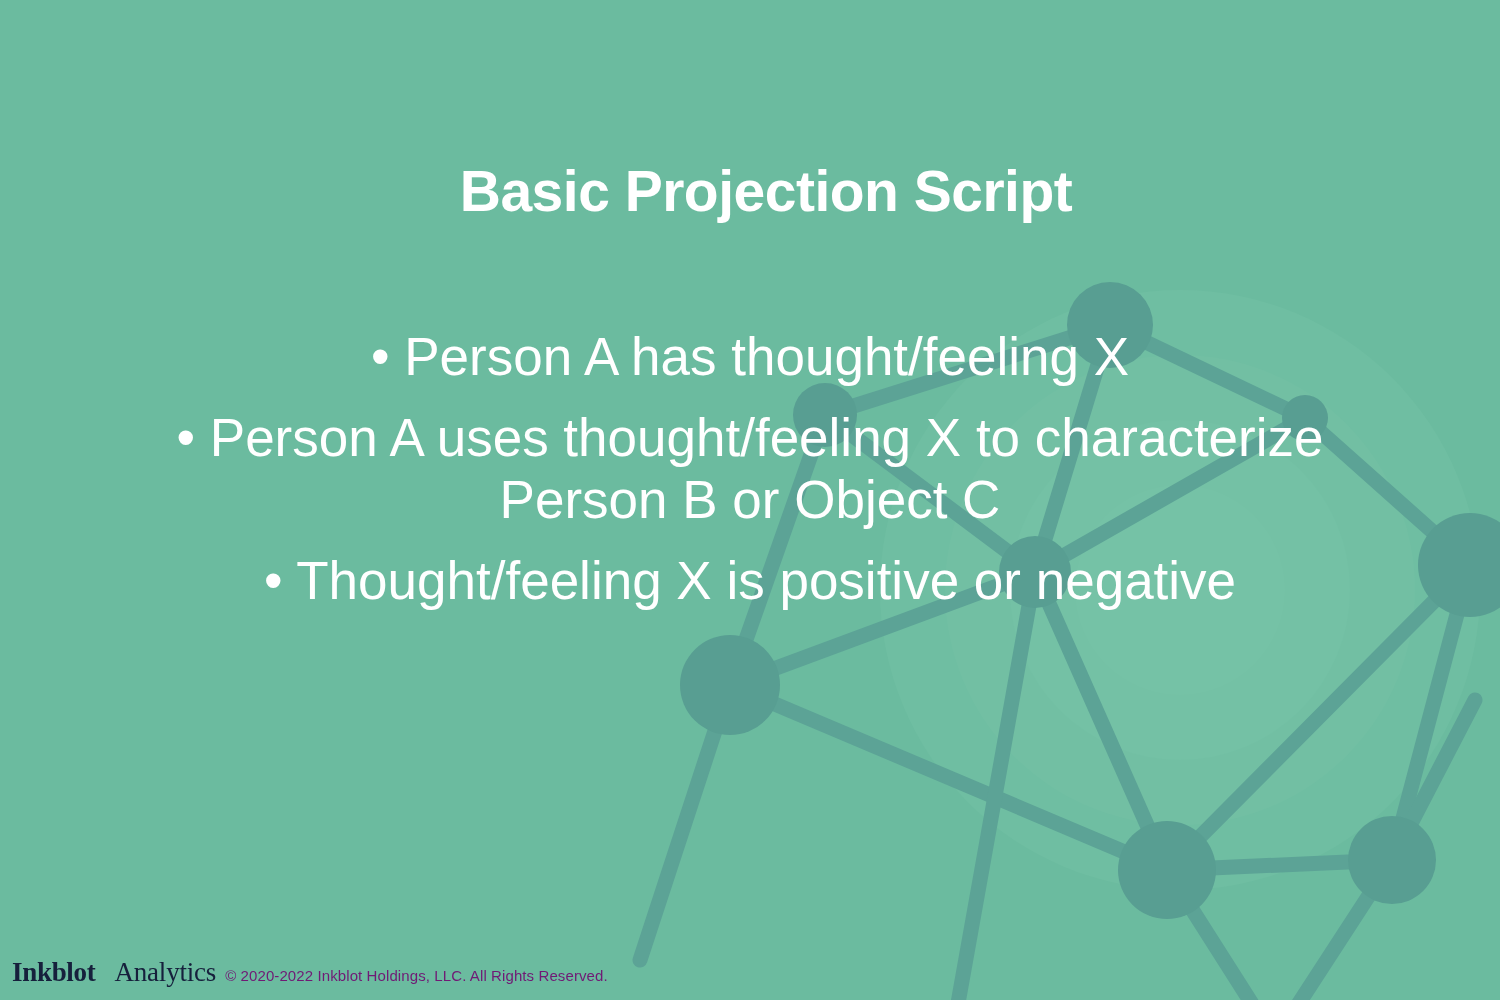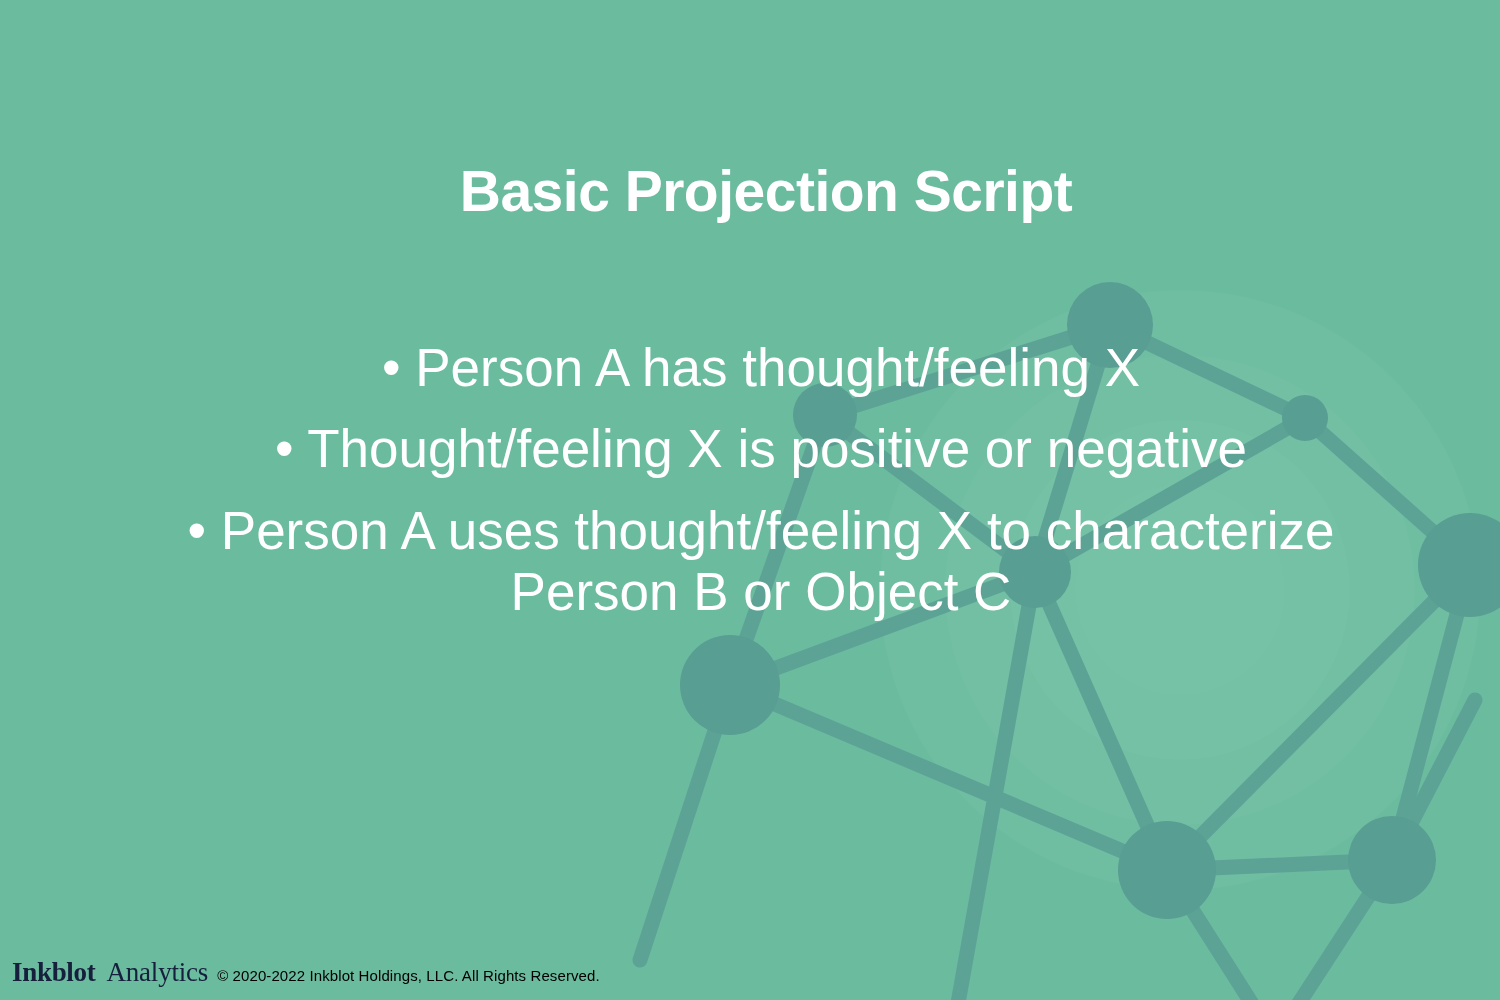--- a/index.html
+++ b/index.html
@@ -40,21 +40,21 @@
     line-height: 1.1;
     white-space: nowrap;
   }
 
   
   .bullet-list {
     position: absolute;
     top: 326px;
     left: 90px;
     width: 1320px;
-    margin: 11px;
+    margin: 0;
     padding: 0;
     list-style: none;
     text-align: center;
     color: #FFFFFF;
     font-family: "Liberation Sans", sans-serif;
     font-weight: normal;
     font-size: 53px;
     line-height: 1.16;
   }
   .bullet-list li {
@@ -70,39 +70,39 @@
     position: absolute;
     left: 12px;
     bottom: 12px;
     display: flex;
     align-items: baseline;
     gap: 9px;
   }
   .brand {
     display: flex;
     align-items: baseline;
-    gap: 11px;
+    gap: 19px;
     color: #16203C;
   }
   .brand-mark {
     font-family: "Liberation Serif", serif;
     font-weight: bold;
     font-size: 27px;
     letter-spacing: -0.3px;
   }
   .brand-word {
     font-family: Liberation Serif, serif;
     font-weight: normal;
     font-size: 27px;
     letter-spacing: -0.2px;
   }
   .copyright {
     font-family: "Liberation Sans", sans-serif;
     font-size: 15px;
-    color: #000000;
+    color: #701a75;
     letter-spacing: 0.1px;
   }
 </style>
 </head>
 <body>
 
 <div class="slide">
 
   <svg class="network-art" viewBox="0 0 1500 1000" preserveAspectRatio="none" aria-hidden="true">
     <defs>
@@ -150,22 +150,22 @@
         <circle cx="1167" cy="870" r="49"></circle>
         <circle cx="1392" cy="860" r="44"></circle>
       </g>
     </g>
   </svg>
 
   <h1 class="slide-title">Basic Projection Script</h1>
 
   <ul class="bullet-list">
     <li><span class="dot">•</span> <span>Person A has thought/feeling X</span></li>
+    <li><span class="dot">•</span> <span>Person A uses thought/feeling X to characterize Person B or Object C</span></li>
     <li><span class="dot">•</span> <span>Thought/feeling X is positive or negative</span></li>
-    <li><span class="dot">•</span> <span>Person A uses thought/feeling X to characterize Person B or Object C</span></li>
   </ul>
 
   <div class="footer">
     <div class="brand">
       <span class="brand-mark">Inkblot</span>
       <span class="brand-word">Analytics</span>
     </div>
     <span class="copyright">© 2020-2022 Inkblot Holdings, LLC. All Rights Reserved.</span>
   </div>
 

